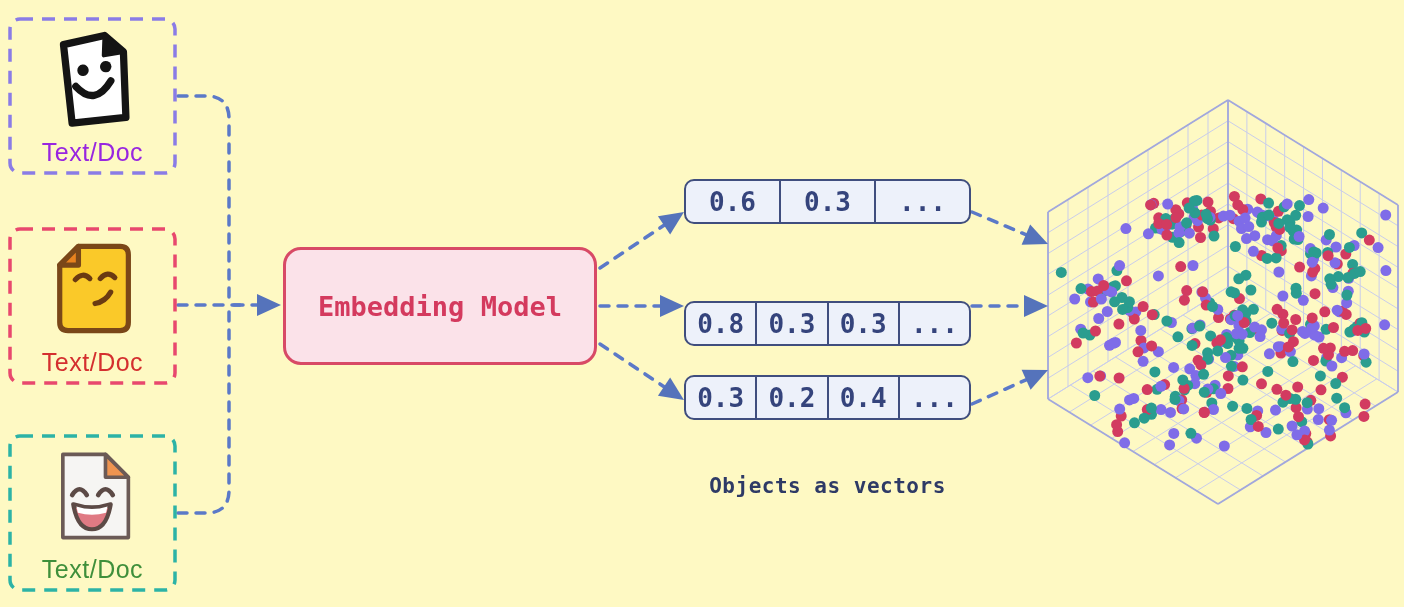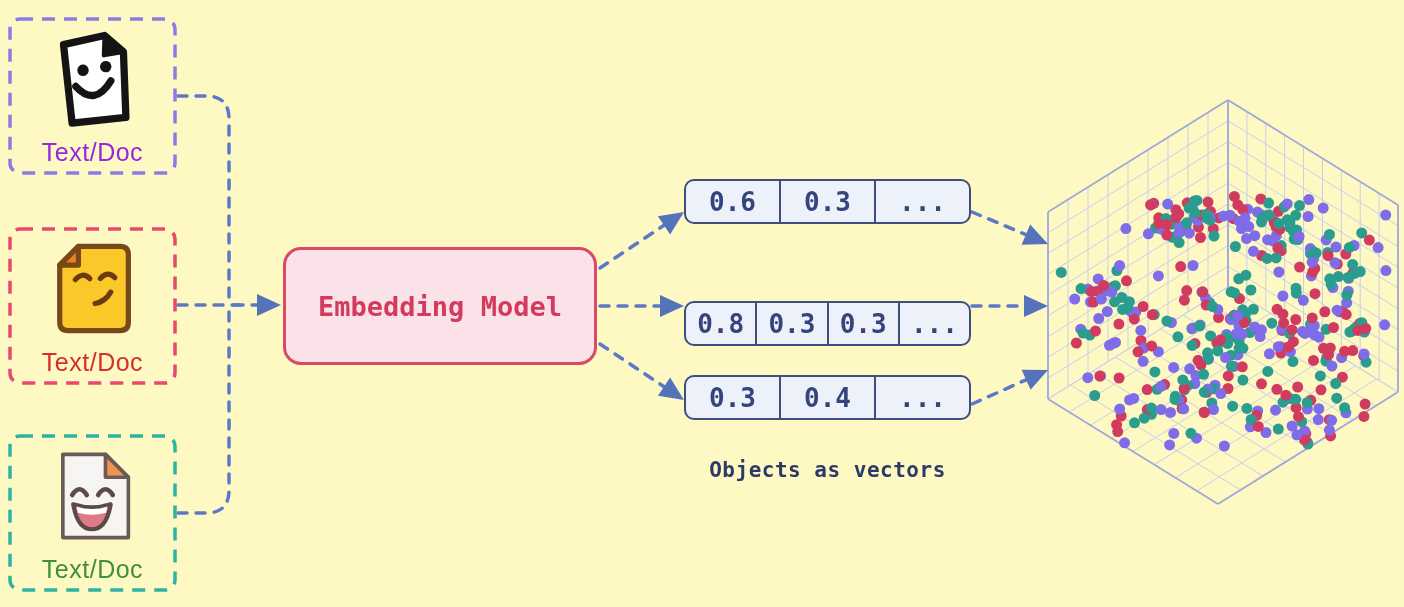--- a/index.html
+++ b/index.html
@@ -29,21 +29,21 @@
   .vector-row{position:absolute;left:684px;width:287px;height:45px;z-index:2;box-sizing:border-box;
      background:var(--cell-bg,#edf1fa);border:2.5px solid var(--cell-border,#404e7e);
      border-radius:10px;display:flex;overflow:hidden;}
   #vrow-0{top:179px;} #vrow-1{top:277px;margin-top:24px;} #vrow-2{top:375px;}
   .vcell{flex:1;display:flex;align-items:center;justify-content:center;
      border-right:2.5px solid var(--cell-border,#404e7e);
      font-family:"DejaVu Sans Mono",monospace;font-weight:bold;font-size:26px;
      color:var(--cell-text,#35447c);}
   .vcell:last-child{border-right:none;}
 
-  .caption{position:absolute;left:684px;top:458px;width:287px;z-index:2;text-align:center;
+  .caption{position:absolute;left:684px;top:474px;width:287px;z-index:2;text-align:center;
      font-family:"DejaVu Sans Mono",monospace;font-weight:bold;font-size:21px;
      color:var(--caption-color,#2e3a66);letter-spacing:0.5px;}
 </style>
 </head>
 <body>
 
 <div id="canvas">
 
   <svg id="overlay" viewBox="0 0 1404 607">
     <g id="cube-grid">
@@ -623,19 +623,20 @@
     <div class="vcell">...</div>
   </div>
   <div class="vector-row" id="vrow-1">
     <div class="vcell">0.8</div>
     <div class="vcell">0.3</div>
     <div class="vcell">0.3</div>
     <div class="vcell">...</div>
   </div>
   <div class="vector-row" id="vrow-2">
     <div class="vcell">0.3</div>
+    <div class="vcell">0.2</div>
     <div class="vcell">0.4</div>
     <div class="vcell">...</div>
   </div>
 
   <div class="caption">Objects as vectors</div>
 
 </div>
 
 </body></html>

